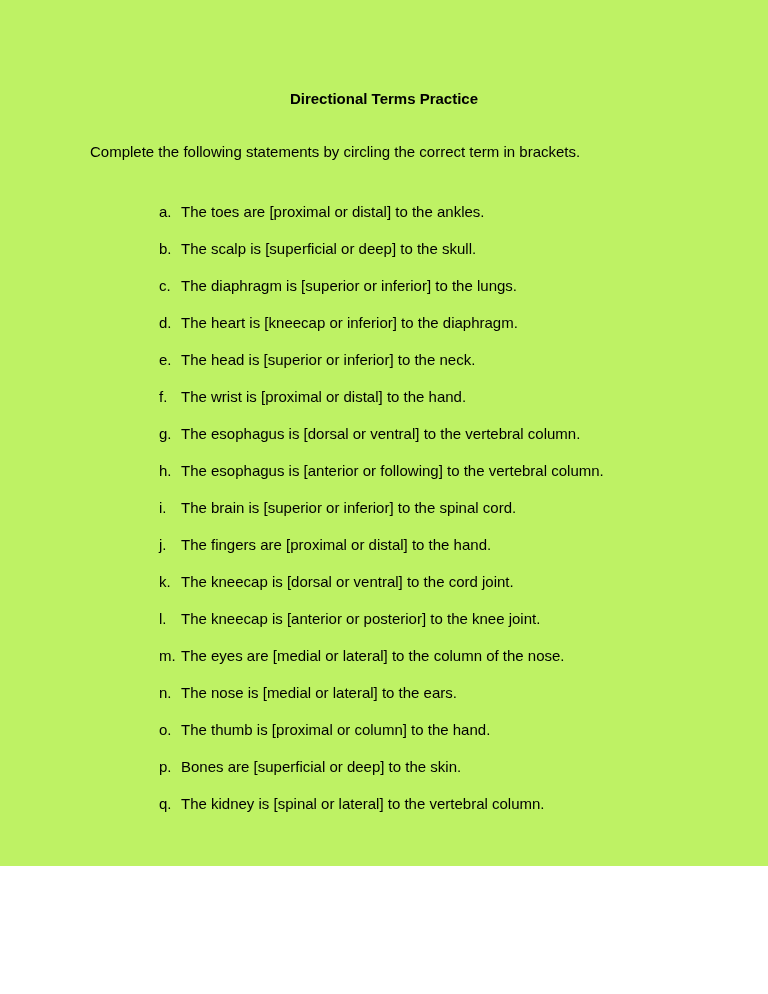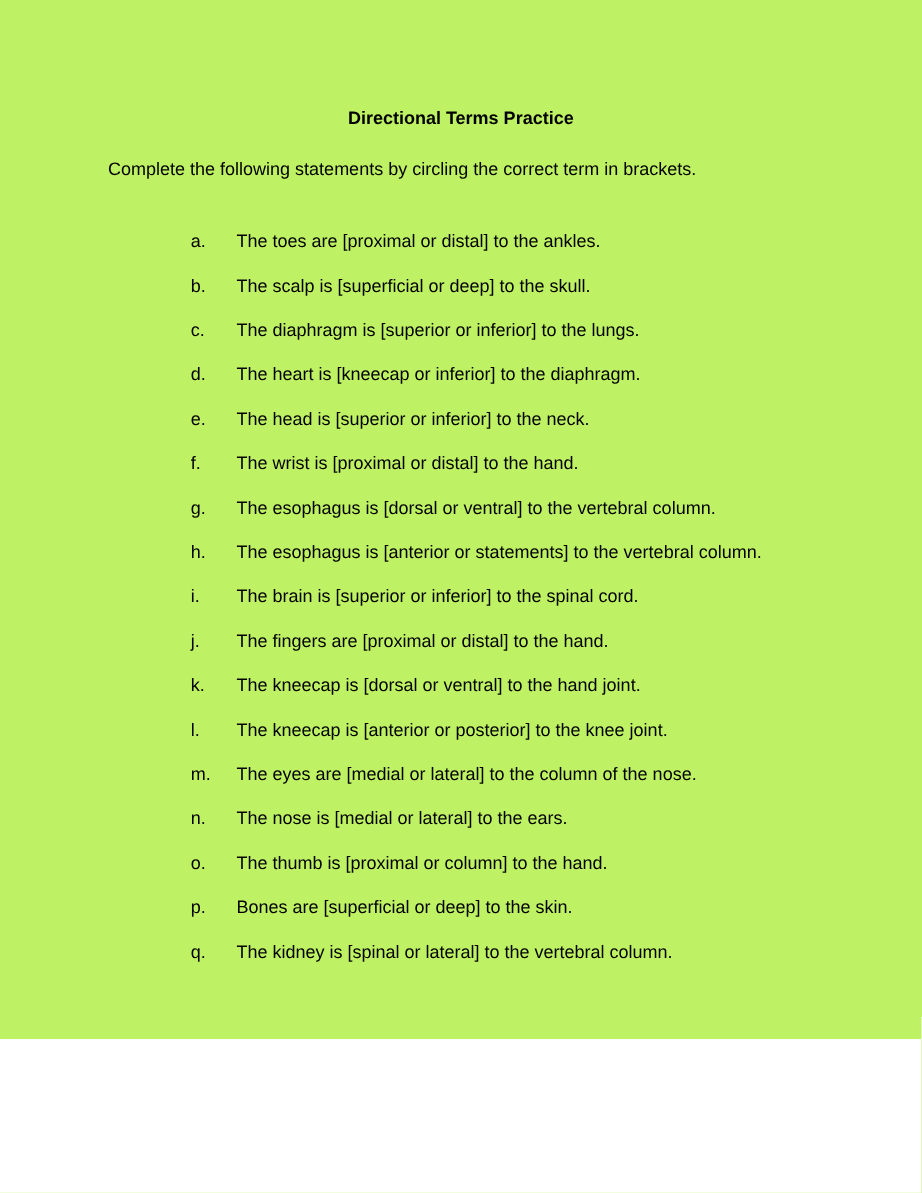--- a/index.html
+++ b/index.html
@@ -15,41 +15,40 @@
     position: relative;
   }
   .title {
     padding-top: 91px;
     text-align: center;
     font-weight: bold;
     font-size: 15px;
     line-height: 16px;
   }
   .instruction {
-    margin: 27px 0 0 90px;
+    margin: 37px 0 0 90px;
     line-height: 16px;
   }
   .list {
     margin-top: 44px;
     margin-left: 159px;
     margin-right: 40px;
   }
   .item {
     display: flex;
     align-items: flex-start;
     line-height: 16px;
     margin-bottom: 21px;
   }
   .letter {
     flex: 0 0 22px;
     width: 22px;
   }
   .text {
     flex: 1 1 auto;
-    margin-left: 16px;
   }
 </style>
 </head>
 <body>
 
 <div class="page">
 
   <div class="title">Directional Terms Practice</div>
 
   <div class="instruction">Complete the following statements by circling the correct term in brackets.</div>
@@ -86,36 +85,36 @@
       <span class="text">The wrist is [proximal or distal] to the hand.</span>
     </div>
 
     <div class="item">
       <span class="letter">g.</span>
       <span class="text">The esophagus is [dorsal or ventral] to the vertebral column.</span>
     </div>
 
     <div class="item">
       <span class="letter">h.</span>
-      <span class="text">The esophagus is [anterior or statements] to the vertebral column.</span>
+      <span class="text">The esophagus is [anterior or following] to the vertebral column.</span>
     </div>
 
     <div class="item">
       <span class="letter">i.</span>
       <span class="text">The brain is [superior or inferior] to the spinal cord.</span>
     </div>
 
     <div class="item">
       <span class="letter">j.</span>
       <span class="text">The fingers are [proximal or distal] to the hand.</span>
     </div>
 
     <div class="item">
       <span class="letter">k.</span>
-      <span class="text">The kneecap is [dorsal or ventral] to the hand joint.</span>
+      <span class="text">The kneecap is [dorsal or ventral] to the cord joint.</span>
     </div>
 
     <div class="item">
       <span class="letter">l.</span>
       <span class="text">The kneecap is [anterior or posterior] to the knee joint.</span>
     </div>
 
     <div class="item">
       <span class="letter">m.</span>
       <span class="text">The eyes are [medial or lateral] to the column of the nose.</span>

